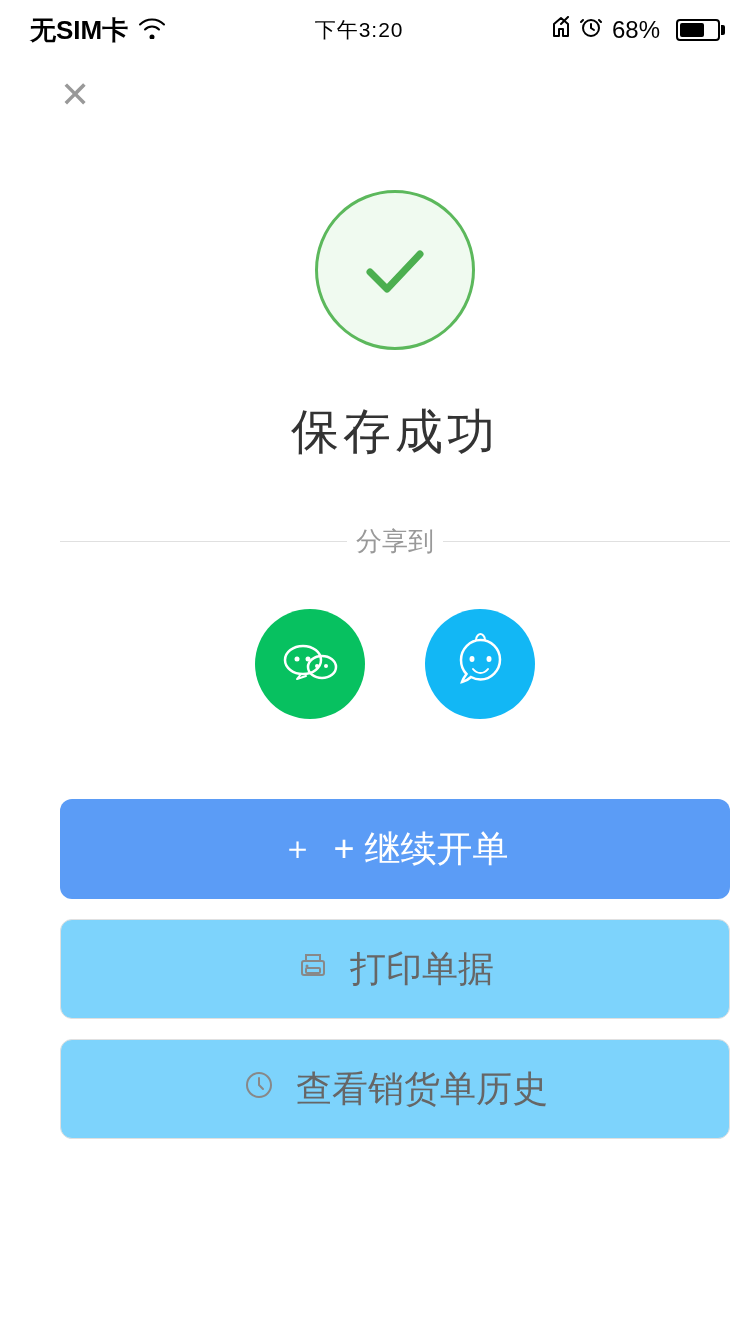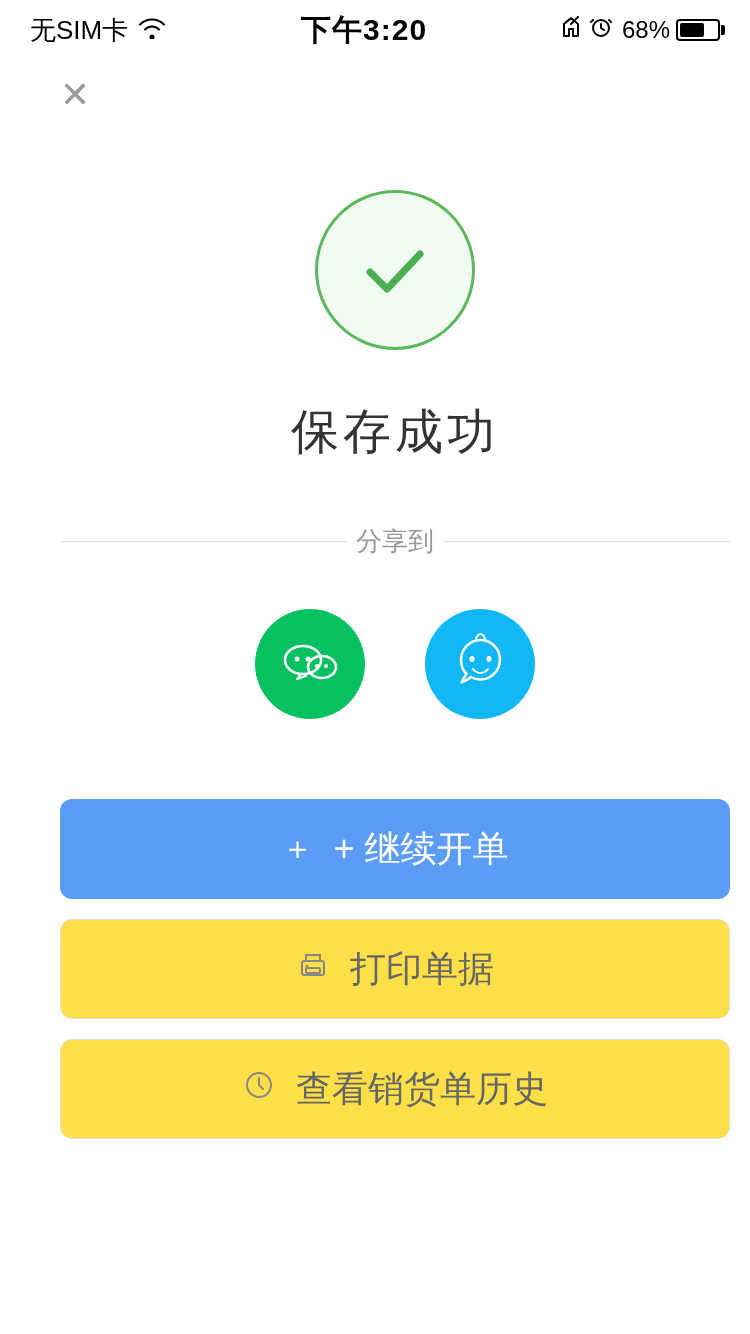--- a/index.html
+++ b/index.html
@@ -25,40 +25,40 @@
       padding: 0 30px;
       font-size: 26px;
       color: #000;
     }
 
     .status-left {
       display: flex;
       align-items: center;
       gap: 10px;
       font-size: 26px;
+      font-weight: 700;
+    }
+
+    .status-center {
+      font-size: 21px;
       font-weight: 400;
-    }
-
-    .status-center {
-      font-size: 30px;
-      font-weight: 700;
       letter-spacing: 1px;
     }
 
     .status-right {
       display: flex;
       align-items: center;
       gap: 10px;
       font-size: 24px;
     }
 
     .battery-container {
       display: flex;
       align-items: center;
-      gap: 6px;
+      gap: 16px;
     }
 
     .battery-percent {
       font-size: 24px;
       font-weight: 500;
     }
 
     .battery-icon {
       width: 44px;
       height: 22px;
@@ -229,21 +229,21 @@
       outline: none;
     }
 
     .action-btn-primary {
       background: #5b9cf6;
       color: #ffffff;
       font-weight: 400;
     }
 
     .action-btn-secondary {
-      background: #fde047;
+      background: #7dd3fc;
       color: #666;
       border: 1px solid #e0e0e0;
     }
 
     .btn-icon {
       font-size: 32px;
     }
 
     .btn-label {
       font-size: 36px;

